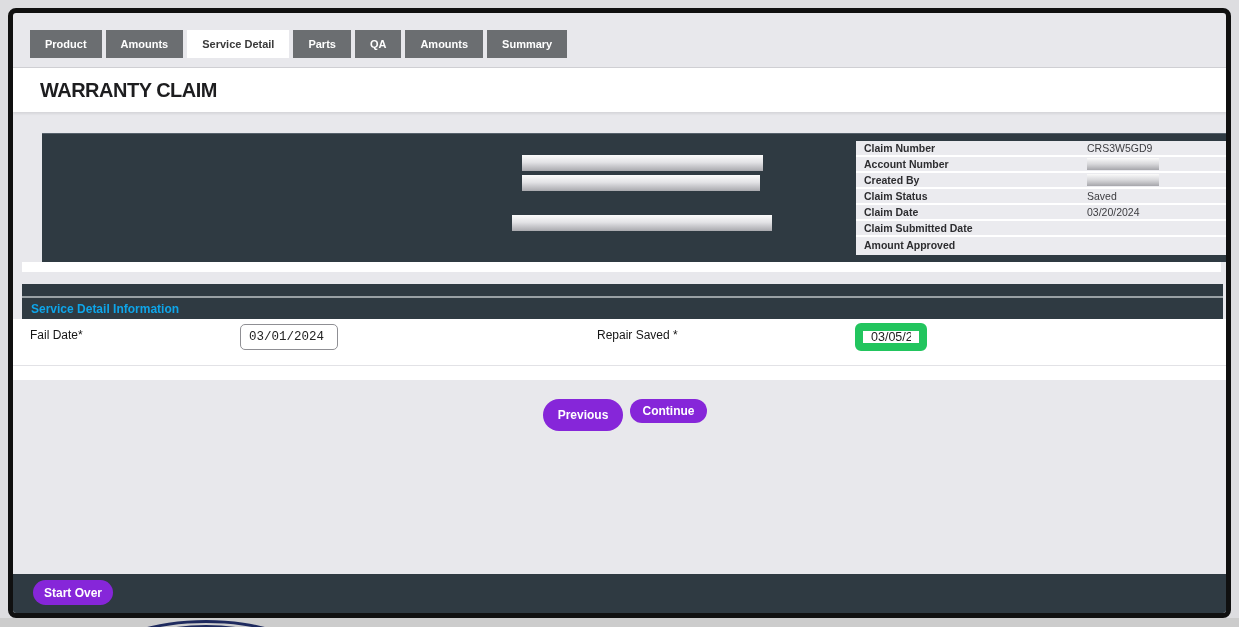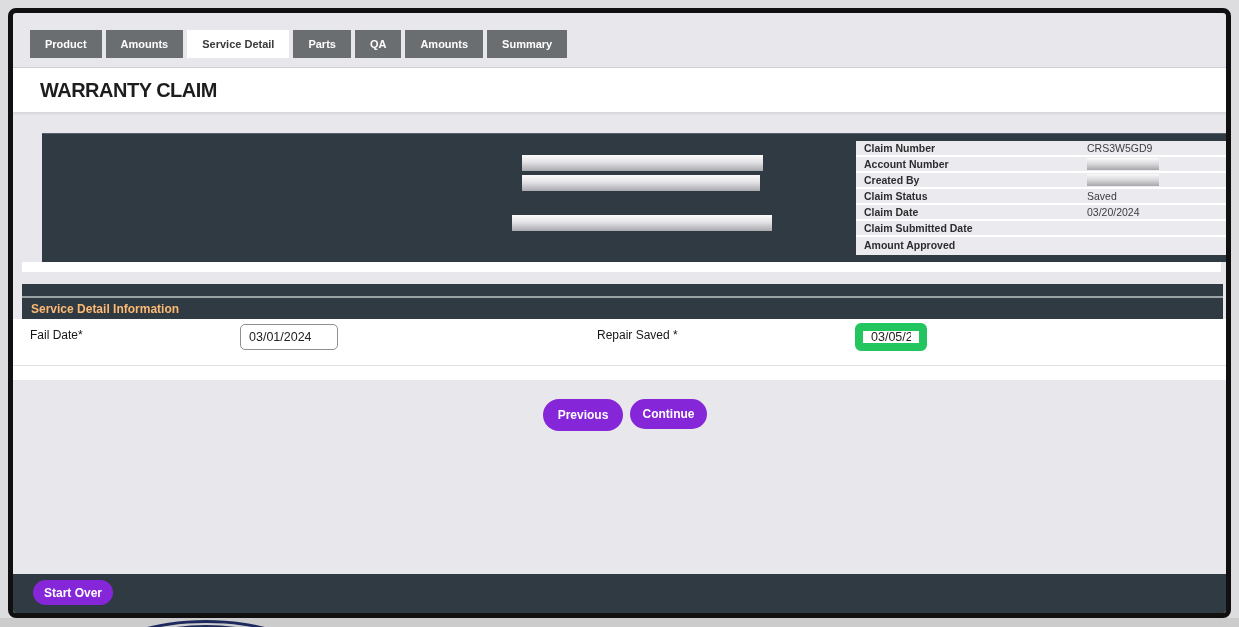--- a/index.html
+++ b/index.html
@@ -43,40 +43,40 @@
   .claim-redact { width:72px; height:12px;
                   background:linear-gradient(to bottom, #fafafa 0%, #d8d8db 50%, #a6a6ab 100%); }
 
   
   .white-strip { position:absolute; left:9px; top:249px; width:1199px; height:10px; background:#ffffff; }
 
   .pre-section-bar { position:absolute; left:9px; top:271px; width:1201px; height:12px; background:#2f3a42; }
   .section-divider { position:absolute; left:9px; top:283px; width:1201px; height:2px; background:#9aa1a5; }
   .section-header { position:absolute; left:9px; top:285px; width:1201px; height:21px; background:#2f3a42;
                     display:flex; align-items:center; }
-  .section-title { padding-left:9px; color:#fdba74; font-size:12px; font-weight:bold; }
+  .section-title { padding-left:9px; color:#0ea5e9; font-size:12px; font-weight:bold; }
 
   
   .form-area { position:absolute; left:0; top:306px; width:100%; height:61px; background:#ffffff; }
   .form-row { position:relative; height:34px; }
   .form-sep { position:absolute; left:0; top:46px; width:100%; height:1px; background:#e2e2e6; }
   .field-label { position:absolute; top:9px; font-size:12px; font-weight:normal; color:#161616; }
   .lbl-fail { left:17px; }
   .lbl-repair { left:584px; }
   .date-input { position:absolute; font-size:12.5px; color:#222; padding:0 8px;
                 font-family:"Liberation Sans", sans-serif; }
-  .input-fail { left:227px; top:5px; width:98px; height:26px; border:1px solid #8f8f94; border-radius:5px; }
+  .input-fail { left:227px; top:5px; width:98px; height:26px; border:1px solid #8f8f94; border-radius:5px;font-family:Liberation Mono, monospace; }
   .input-repair { left:842px; top:4px; width:72px; height:28px; border:8px solid #22c55e; border-radius:6px; }
 
   
   .btn { border:none; border-radius:16px; background:#8626d9; color:#ffffff;
          font-size:12px; font-weight:bold; cursor:pointer;
          font-family:"Liberation Sans", sans-serif; }
   .btn-previous { position:absolute; left:530px; top:386px; width:80px; height:32px; }
-  .btn-continue { position:absolute; left:617px; top:386px; width:77px; height:30px; }
+  .btn-continue { position:absolute; left:617px; top:386px; width:77px; height:24px; }
 
   
   .footer-bar { position:absolute; left:0; top:561px; width:100%; height:39px; background:#2f3a42; }
   .btn-start-over { position:absolute; left:20px; top:6px; width:80px; height:25px; border-radius:13px;
                     font-size:12px; }
 
   
   .bottom-strip { position:absolute; left:0; top:618px; width:1239px; height:9px; background:#cccccc; }
   .logo-arc-outer { position:absolute; left:108px; top:620px; width:196px; height:70px;
                     border:3px solid #1e2a5e; border-radius:50%; background:transparent; }

